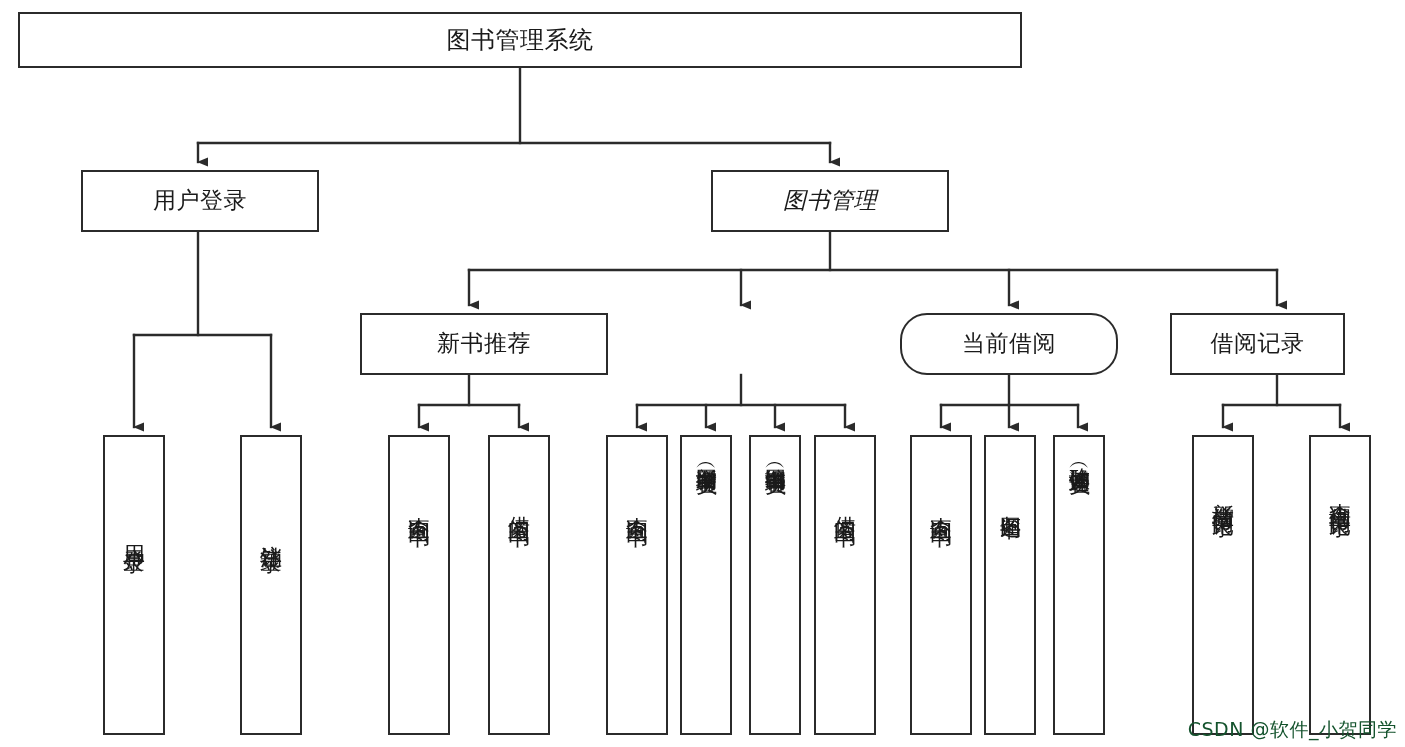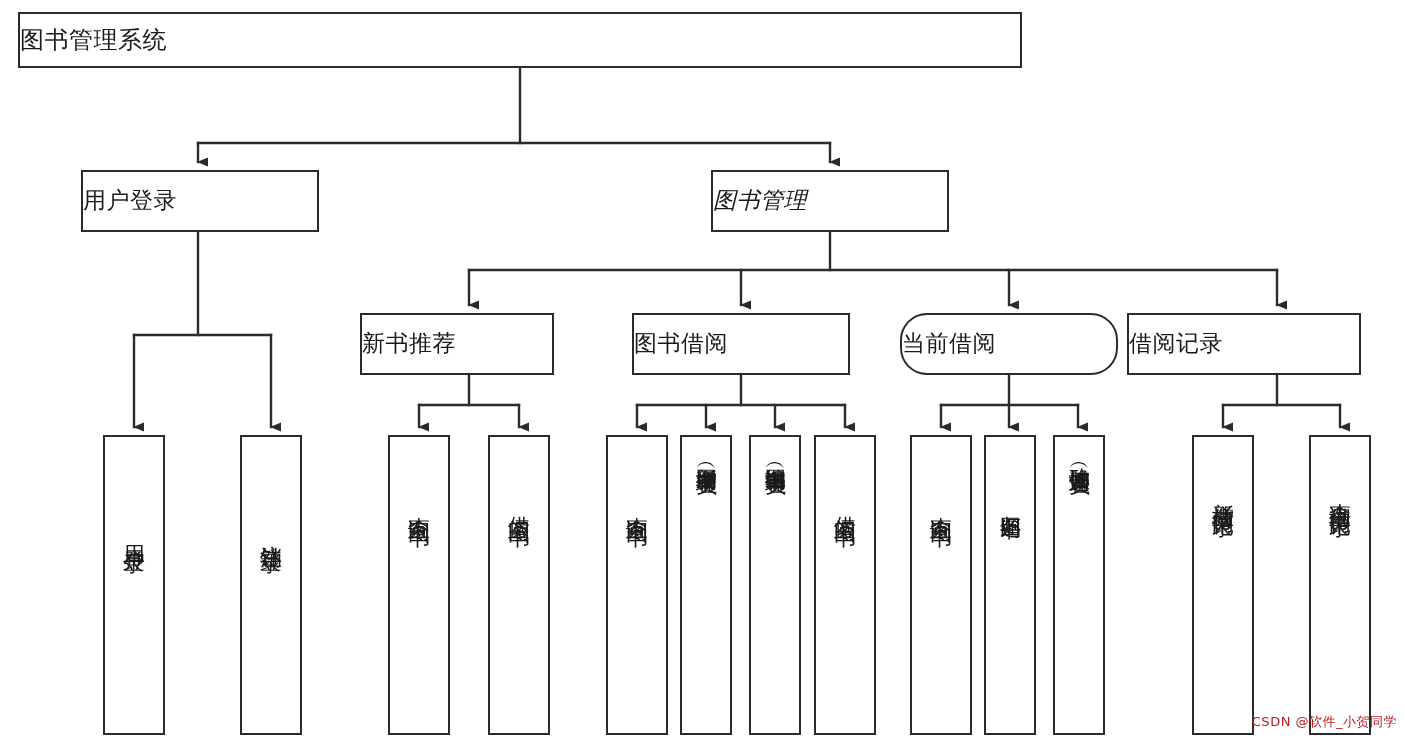--- a/index.html
+++ b/index.html
@@ -26,20 +26,21 @@
     height: 747px;
     pointer-events: none;
   }
   .node {
     position: absolute;
     box-sizing: border-box;
     border: 2.2px solid #2b2b2b;
     background: #ffffff;
     display: flex;
     align-items: center;
+    justify-content: center;
     color: #1a1a1a;
   }
   .node-label {
     display: block;
     text-align: center;
     line-height: 1.18;
     letter-spacing: 0.5px;
   }
   
   .node.horiz .node-label {
@@ -75,23 +76,23 @@
   }
   .node.vert.mid3 .node-label {
     padding-top: 44px;
   }
   .node.vert.top .node-label {
     padding-top: 10px;
   }
   .watermark {
     position: absolute;
     right: 8px;
-    bottom: 16px;
-    font-size: 13px;
-    color: #b91c1c;
+    bottom: 4px;
+    font-size: 19px;
+    color: #14532d;
     white-space: nowrap;
     letter-spacing: 0.5px;
   }
 </style>
 </head>
 <body>
 
 <div id="diagram-canvas">
 
   <svg id="edge-layer" viewBox="0 0 1405 747" width="1405" height="747">
@@ -150,30 +151,27 @@
     <span class="node-label">图书管理系统</span>
   </div>
 
   <div class="node horiz" style="left:81px; top:170px; width:238px; height:62px;">
     <span class="node-label">用户登录</span>
   </div>
   <div class="node horiz" style="left:711px; top:170px; width:238px; height:62px;font-style:italic;">
     <span class="node-label">图书管理</span>
   </div>
 
-  <div class="node horiz" style="left:360px; top:313px; width:194px; height:62px;">
+  <div class="node horiz" style="left:360px; top:313px; width:248px; height:62px;">
     <span class="node-label">新书推荐</span>
-  </div>
-  <div class="node horiz" style="left:632px; top:313px; width:218px; height:62px;">
-    <span class="node-label">图书借阅</span>
   </div>
   <div class="node horiz" style="left:900px; top:313px; width:218px; height:62px;border-radius:27px;">
     <span class="node-label">当前借阅</span>
   </div>
-  <div class="node horiz" style="left:1127px; top:313px; width:234px; height:62px;">
+  <div class="node horiz" style="left:1170px; top:313px; width:175px; height:62px;">
     <span class="node-label">借阅记录</span>
   </div>
 
   <div class="node vert mid" style="left:103px; top:435px; width:62px; height:300px;">
     <span class="node-label">用户登录</span>
   </div>
   <div class="node vert mid" style="left:240px; top:435px; width:62px; height:300px;">
     <span class="node-label">注销登录</span>
   </div>
 

